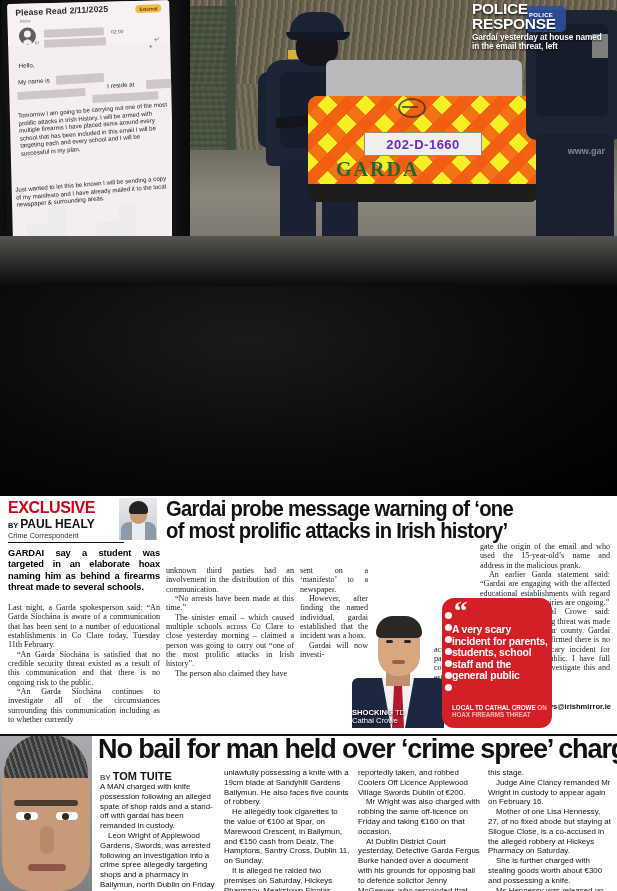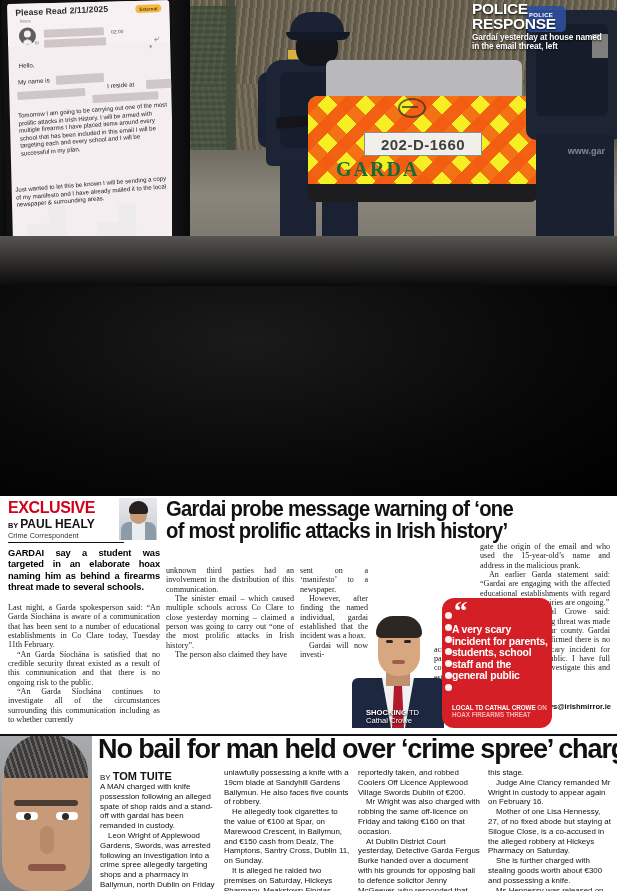--- a/index.html
+++ b/index.html
@@ -85,21 +85,21 @@
     background:#f2ef1e;overflow:hidden;}
   .car-chev{position:absolute;left:0;top:0;width:230px;height:94px;
     background:repeating-linear-gradient(135deg,#f25c12 0 13px,#f5ef23 13px 27px);opacity:.96;}
   .car-chev2{position:absolute;left:0;top:0;width:230px;height:94px;
     background:repeating-linear-gradient(45deg,rgba(242,92,18,.85) 0 13px,rgba(245,239,35,.0) 13px 27px);}
   .car-window{position:absolute;left:18px;top:-36px;width:196px;height:42px;background:#b9b9bb;border-radius:6px 6px 0 0;}
   .car-logo{position:absolute;left:90px;top:2px;width:24px;height:16px;border:2px solid #2f2f2f;border-radius:50%;opacity:.7;}
   .car-logo:after{content:"";position:absolute;left:2px;top:6px;width:16px;height:2px;background:#2f2f2f;}
   .plate{position:absolute;left:56px;top:36px;width:116px;height:22px;background:#f0efe9;border:1px solid #8d8d86;
     display:flex;align-items:center;justify-content:center;}
-  .plate span{font-family:"Liberation Sans", sans-serif;font-weight:700;font-size:15px;letter-spacing:.5px;color:#404040;}
+  .plate span{font-family:"Liberation Sans", sans-serif;font-weight:700;font-size:13px;letter-spacing:.5px;color:#6d28d9;}
   .car-garda{position:absolute;left:28px;top:62px;font-family:"Liberation Serif",serif;font-weight:700;
     font-size:20px;letter-spacing:2px;color:#1b6a35;}
   .car-bumper{position:absolute;left:0;top:88px;width:230px;height:18px;background:#1d1d1f;border-radius:0 0 8px 8px;}
 
   .officer2{position:absolute;left:330px;top:0;width:120px;height:262px;}
   .o2-torso{position:absolute;left:6px;top:10px;width:96px;height:130px;background:#1d2535;border-radius:10px;}
   .o2-legs{position:absolute;left:16px;top:134px;width:78px;height:128px;background:#19202f;border-radius:6px;}
   .o2-vest{position:absolute;left:16px;top:24px;width:72px;height:92px;background:#151c2a;border-radius:6px;}
   .o2-hiviz{position:absolute;left:72px;top:34px;width:16px;height:24px;background:#e7e2cf;opacity:.5;}
   .o2-blue{position:absolute;left:6px;top:6px;width:40px;height:26px;background:#2f4f9b;border-radius:5px;opacity:.9;}
@@ -164,21 +164,21 @@
     clip-path:polygon(0 0,100% 0,72% 100%,28% 100%);}
   .td-tie{position:absolute;left:40px;top:70px;width:12px;height:46px;background:#b2192b;
     clip-path:polygon(18% 0,82% 0,100% 100%,0 100%);}
   .td-neck{position:absolute;left:34px;top:56px;width:24px;height:18px;background:#c08f6e;}
   .td-face{position:absolute;left:26px;top:10px;width:42px;height:54px;background:#d8a77f;border-radius:18px 18px 20px 20px;}
   .td-hair{position:absolute;left:24px;top:4px;width:46px;height:22px;background:#2c2723;border-radius:20px 20px 6px 6px;}
   .td-eyeL{position:absolute;left:34px;top:28px;width:7px;height:3px;background:#2a2320;border-radius:2px;}
   .td-eyeR{position:absolute;left:52px;top:28px;width:7px;height:3px;background:#2a2320;border-radius:2px;}
   .td-mouth{position:absolute;left:40px;top:48px;width:13px;height:4px;background:#9e5c4c;border-radius:3px;}
   .td-cap{position:absolute;left:0;bottom:2px;width:92px;color:#fff;font-size:7.6px;line-height:8.6px;
-    text-shadow:0 1px 2px rgba(0,0,0,.95);padding-left:14px;box-sizing:border-box;}
+    text-shadow:0 1px 2px rgba(0,0,0,.95);padding-left:0;box-sizing:border-box;}
   .td-cap b{font-weight:700;}
 
   
   .quote{position:absolute;left:442px;top:598px;width:110px;height:130px;background:#d41f26;
     border-radius:12px;color:#fff;box-sizing:border-box;padding:4px 7px 4px 14px;}
   .q-mark{position:absolute;left:12px;top:2px;font-family:"Liberation Serif",serif;font-weight:700;
     font-size:27px;line-height:22px;color:#fff;}
   .q-text{position:absolute;left:10px;top:26px;width:96px;font-weight:700;font-size:10.4px;
     line-height:11.6px;letter-spacing:-.2px;}
   .q-attr{position:absolute;left:10px;bottom:10px;width:96px;font-weight:700;font-size:6.3px;line-height:7.2px;
@@ -344,20 +344,21 @@
     </div>
 
     <div class="body-col c1">
       <p class="first">Last night, a Garda spokesperson said: “An Garda Síochána is aware of a communication that has been sent to a number of educational establishments in Co Clare today, Tuesday 11th February.</p>
       <p>“An Garda Síochána is satisfied that no credible security threat existed as a result of this communication and that there is no ongoing risk to the public.</p>
       <p>“An Garda Síochána continues to investigate all of the circumstances surrounding this communication including as to whether currently</p>
     </div>
 
     <div class="body-col c2">
       <p class="first">unknown third parties had an involvement in the distribution of this communication.</p>
+      <p>“No arrests have been made at this time.”</p>
       <p>The sinister email – which caused multiple schools across Co Clare to close yesterday morning – claimed a person was going to carry out “one of the most prolific attacks in Irish history”.</p>
       <p>The person also claimed they have</p>
     </div>
 
     <div class="body-col c3">
       <div class="wrapbox"></div>
       <p class="first">sent on a ‘manifesto’ to a newspaper.</p>
       <p>However, after finding the named individual, gardai established that the incident was a hoax.</p>
       <p>Gardai will now investi-</p>
     </div>

